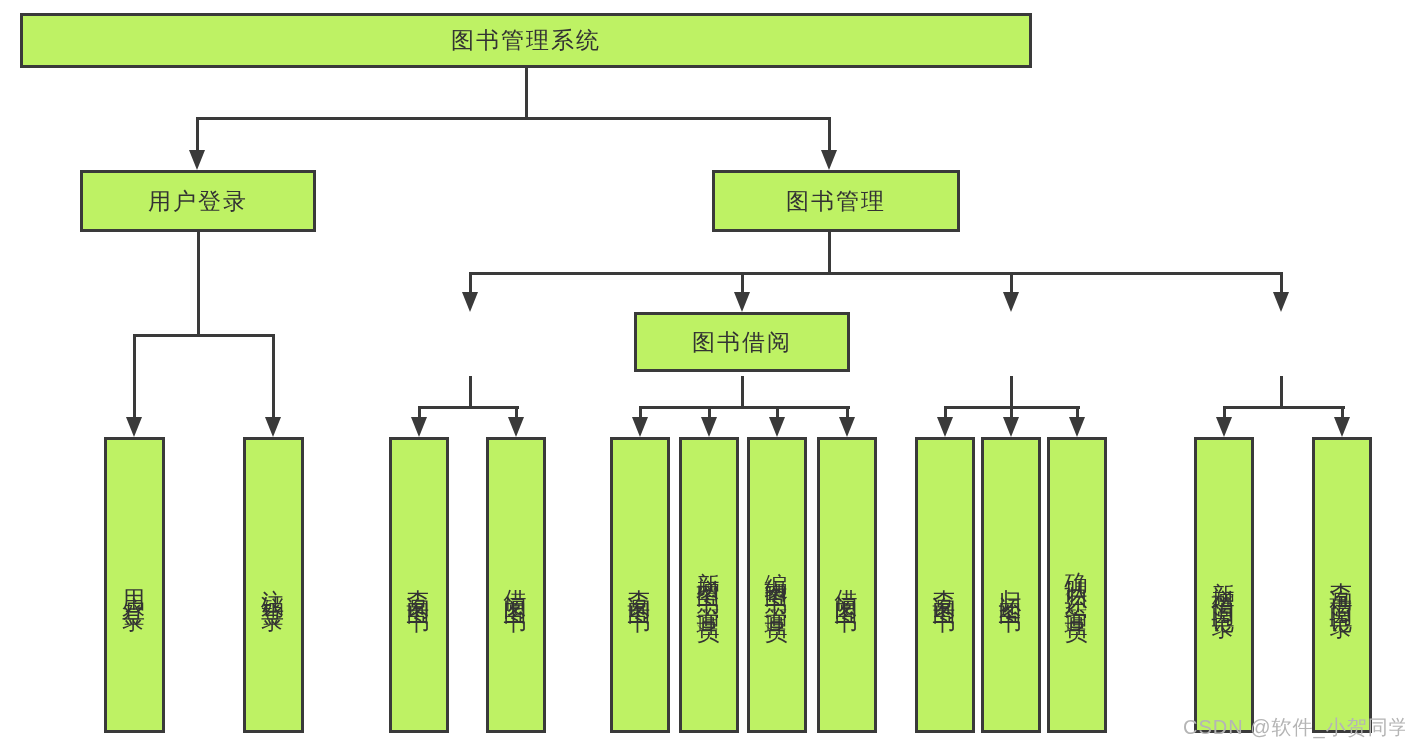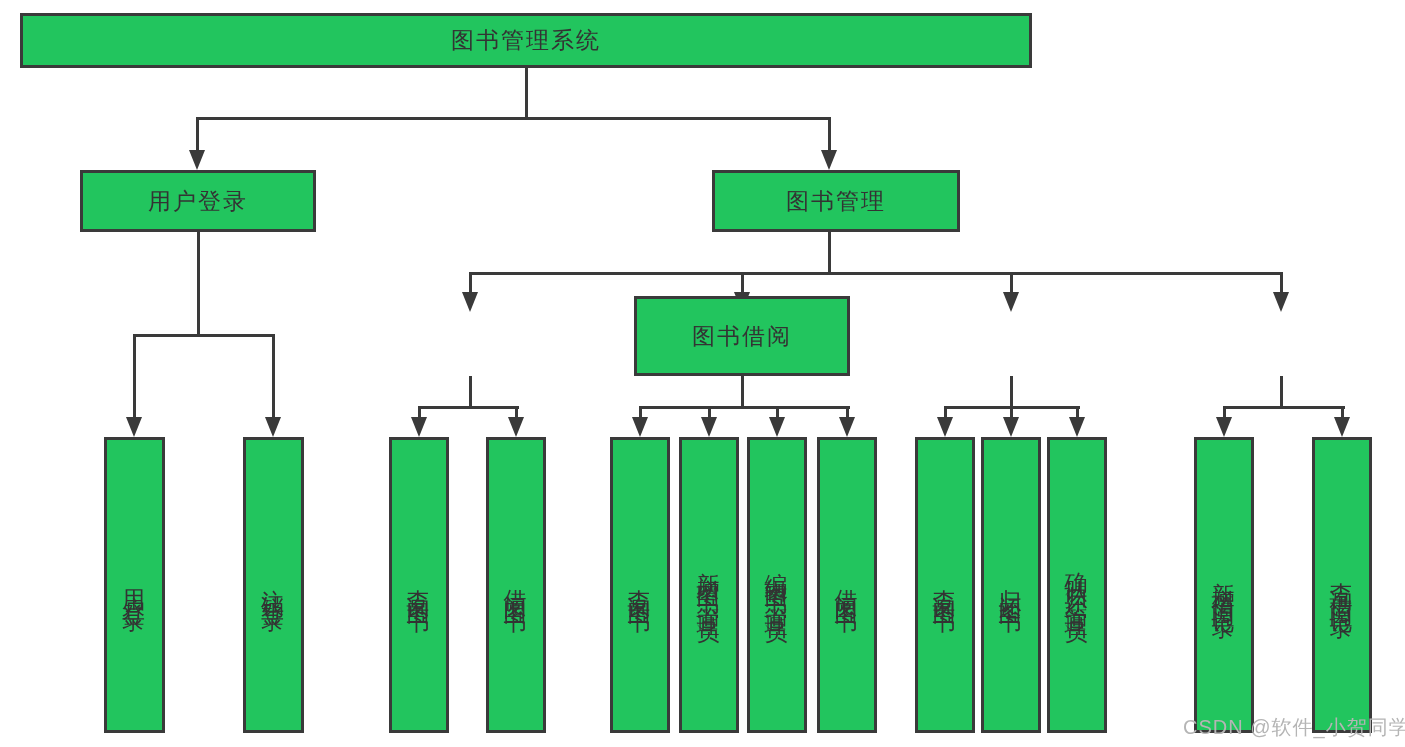--- a/index.html
+++ b/index.html
@@ -2,21 +2,21 @@
 <html><head>
 <meta charset="utf-8">
 <style>
   html,body { margin:0; padding:0; background:#ffffff; }
   .canvas {
     position:relative; width:1405px; height:747px; background:#ffffff;
     font-family:"Liberation Sans","DejaVu Sans",sans-serif; overflow:hidden;
   }
   .box {
     position:absolute; box-sizing:border-box; border:3px solid #3a3a3a;
-    background:#22c55e; display:flex; align-items:center; justify-content:center;
+    background:#bef264; display:flex; align-items:center; justify-content:center;
     color:#333333; font-size:23px; letter-spacing:2px;
   }
   .leaf {
     writing-mode:vertical-rl; letter-spacing:7px; font-size:23px;
   }
   .hline { position:absolute; height:3px; background:#3a3a3a; }
   .vline { position:absolute; width:3px;  background:#3a3a3a; }
   .arrow {
     position:absolute; width:0; height:0;
     border-left:8px solid transparent; border-right:8px solid transparent;
@@ -61,21 +61,21 @@
   <div class="hline" style="left:469px;top:272px;width:814px"></div>
   <div class="vline" style="left:469px;top:272px;height:22px"></div>
   <div class="arrow" style="left:462px;top:292px"></div>
   <div class="vline" style="left:741px;top:272px;height:22px"></div>
   <div class="arrow" style="left:734px;top:292px"></div>
   <div class="vline" style="left:1010px;top:272px;height:22px"></div>
   <div class="arrow" style="left:1003px;top:292px"></div>
   <div class="vline" style="left:1280px;top:272px;height:22px"></div>
   <div class="arrow" style="left:1273px;top:292px"></div>
 
-  <div class="box" style="left:634px;top:296px;width:216px;height:80px">
+  <div class="box" style="left:634px;top:312px;width:216px;height:60px">
     <span>图书借阅</span>
   </div>
 
   <div class="vline" style="left:469px;top:376px;height:32px"></div>
   <div class="hline" style="left:418px;top:406px;width:101px"></div>
   <div class="vline" style="left:418px;top:406px;height:12px"></div>
   <div class="arrow" style="left:411px;top:417px"></div>
   <div class="vline" style="left:515px;top:406px;height:12px"></div>
   <div class="arrow" style="left:508px;top:417px"></div>
 

